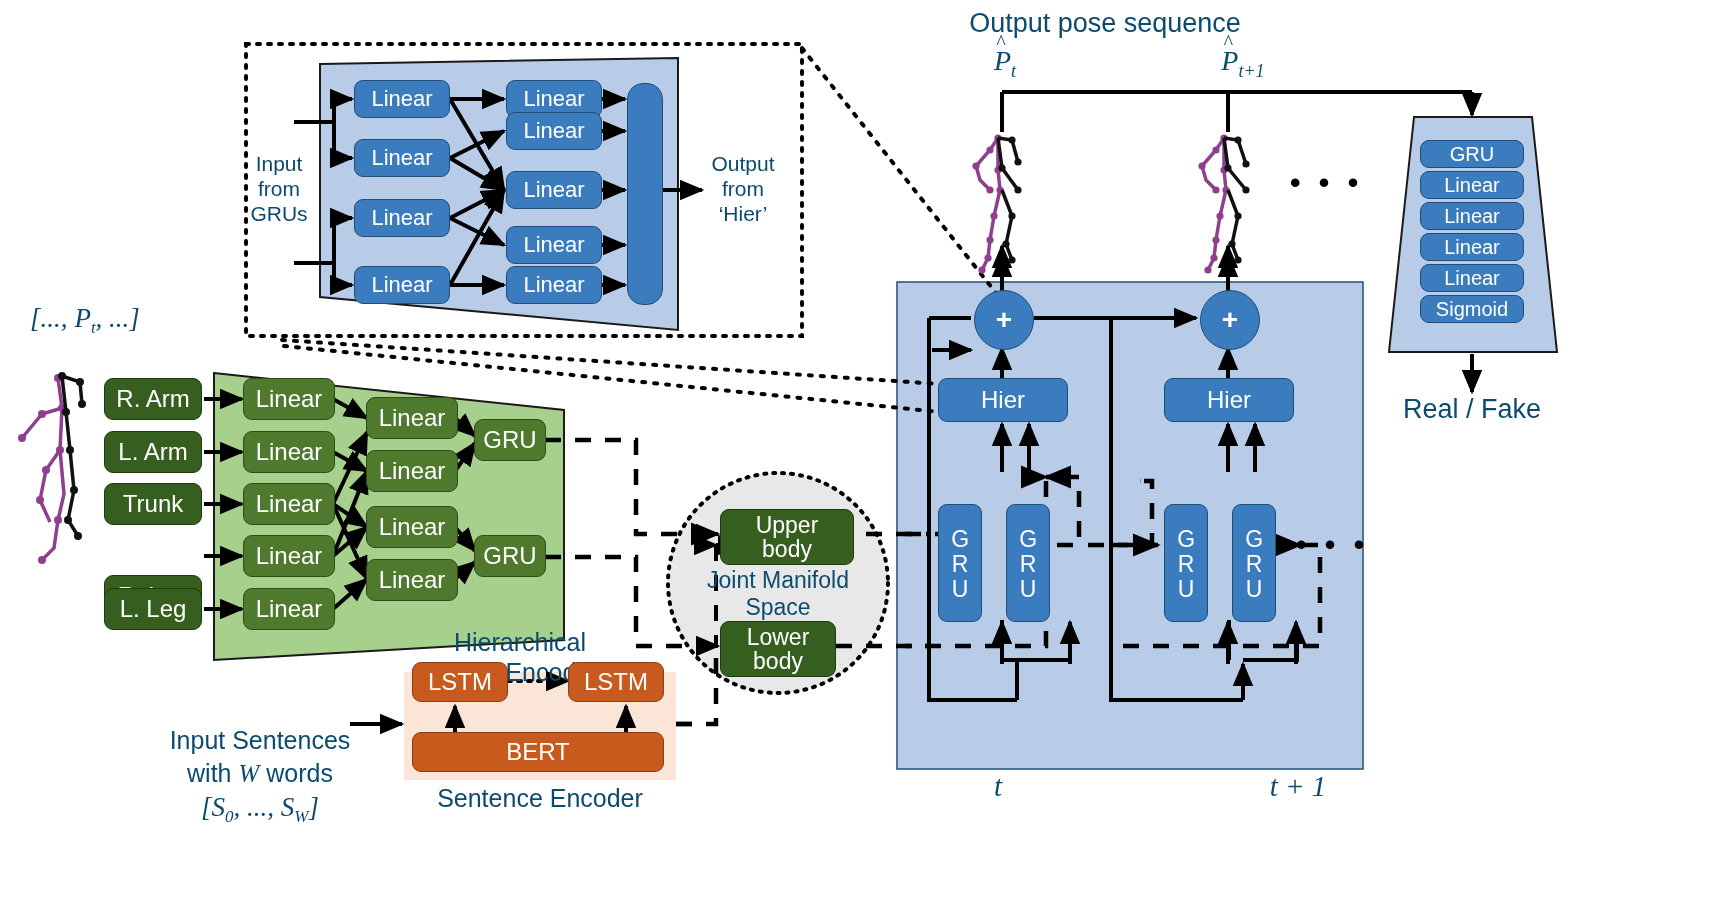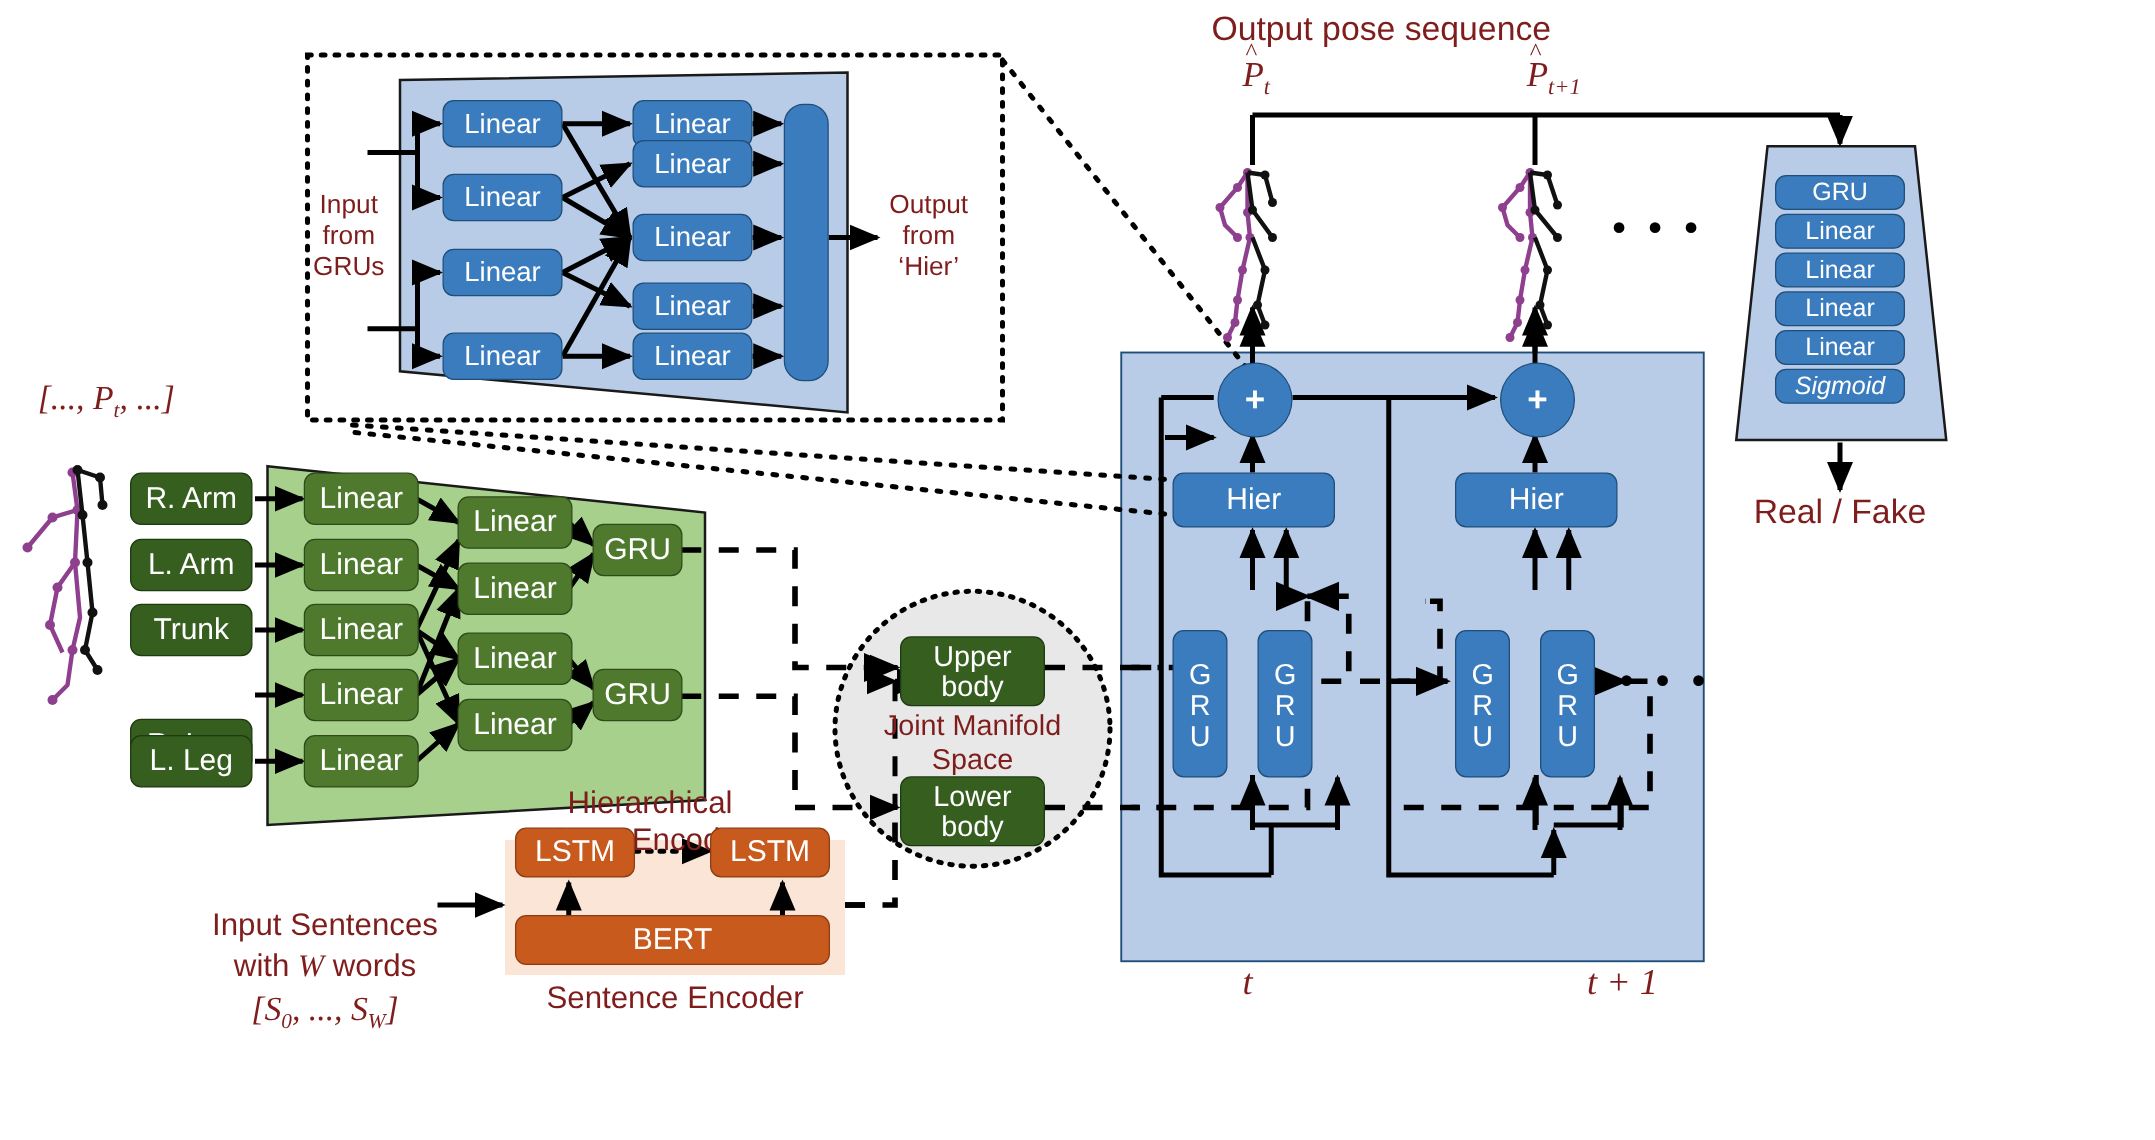--- a/index.html
+++ b/index.html
@@ -7,21 +7,21 @@
        font-family:"Liberation Sans",sans-serif;color:#000;}
   #stage{position:absolute;left:0;top:0;width:1724px;height:912px;}
   svg.layer{position:absolute;left:0;top:0;width:1724px;height:912px;overflow:visible;}
   .nodebox{position:absolute;display:flex;align-items:center;justify-content:center;
            text-align:center;line-height:1.05;box-sizing:border-box;
            border-radius:9px;border:1.6px solid #1a1a1a;color:#fff;}
   .blue{background:#3a7cbe;border-color:#1f4e79;}
   .dgreen{background:#365e1f;border-color:#1e3a10;}
   .mgreen{background:#4f7a2e;border-color:#2f4a1b;}
   .orange{background:#c85a1e;border-color:#8c3d12;}
-  .lbl{position:absolute;text-align:center;color:#7f1d1d;line-height:1.18;}
+  .lbl{position:absolute;text-align:center;color:#0c4a6e;line-height:1.18;}
   .mathlbl{font-family:"Liberation Serif",serif;font-style:italic;}
   .vertical{writing-mode:vertical-rl;text-orientation:upright;letter-spacing:-1px;}
   .circleplus{position:absolute;border-radius:50%;background:#3a7cbe;
               border:1.6px solid #1f4e79;color:#fff;display:flex;
               align-items:center;justify-content:center;font-weight:700;}
   .dots{position:absolute;letter-spacing:5px;font-weight:900;color:#000;}
 </style>
 </head>
 <body>
 
@@ -282,21 +282,21 @@
   <div class="nodebox orange" style="left:568px;top:662px;width:96px;height:40px;font-size:24px;">LSTM</div>
   <div class="nodebox orange" style="left:412px;top:732px;width:252px;height:40px;font-size:24px;">BERT</div>
   <div class="lbl" style="left:418px;top:784px;width:244px;font-size:25px;">Sentence Encoder</div>
 
   <div class="lbl" style="left:160px;top:724px;width:200px;font-size:25px;line-height:1.3;">
     <span>Input Sentences</span><br>
     <span>with <i class="mathlbl">W</i> words</span><br>
     <span class="mathlbl" style="font-size:27px;">[<i>S</i><sub style="font-size:17px;">0</sub>, ..., <i>S</i><sub style="font-size:17px;">W</sub>]</span>
   </div>
 
-  <div class="nodebox dgreen" style="left:720px;top:509px;width:116px;height:56px;font-size:23px;
+  <div class="nodebox dgreen" style="left:720px;top:509px;width:134px;height:56px;font-size:23px;
               flex-direction:column;">
     <span>Upper</span>
     <span>body</span>
   </div>
   <div class="nodebox dgreen" style="left:720px;top:621px;width:116px;height:56px;font-size:23px;
               flex-direction:column;">
     <span>Lower</span>
     <span>body</span>
   </div>
   <div class="lbl" style="left:688px;top:567px;width:180px;font-size:23px;line-height:1.18;">
@@ -403,17 +403,17 @@
   </svg>
 
   <div class="dots" style="left:1290px;top:166px;font-size:30px;">• • •</div>
 
 
   <div class="nodebox blue" style="left:1420px;top:140px;width:104px;height:28px;font-size:20px;">GRU</div>
   <div class="nodebox blue" style="left:1420px;top:171px;width:104px;height:28px;font-size:20px;">Linear</div>
   <div class="nodebox blue" style="left:1420px;top:202px;width:104px;height:28px;font-size:20px;">Linear</div>
   <div class="nodebox blue" style="left:1420px;top:233px;width:104px;height:28px;font-size:20px;">Linear</div>
   <div class="nodebox blue" style="left:1420px;top:264px;width:104px;height:28px;font-size:20px;">Linear</div>
-  <div class="nodebox blue" style="left:1420px;top:295px;width:104px;height:28px;font-size:20px;font-style:italic;">Sigmoid</div>
+  <div class="nodebox blue" style="left:1420px;top:295px;width:104px;height:28px;font-size:20px;">Sigmoid</div>
 
   <div class="lbl" style="left:1372px;top:394px;width:200px;font-size:27px;">Real / Fake</div>
 
 </div>
 
 </body></html>

